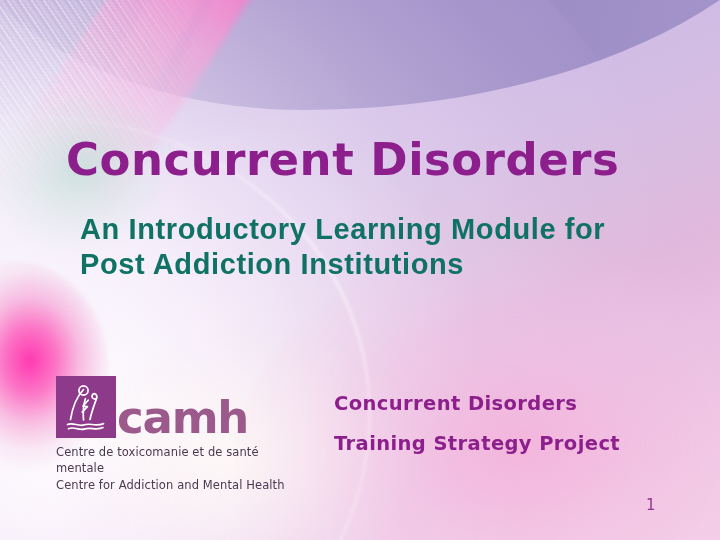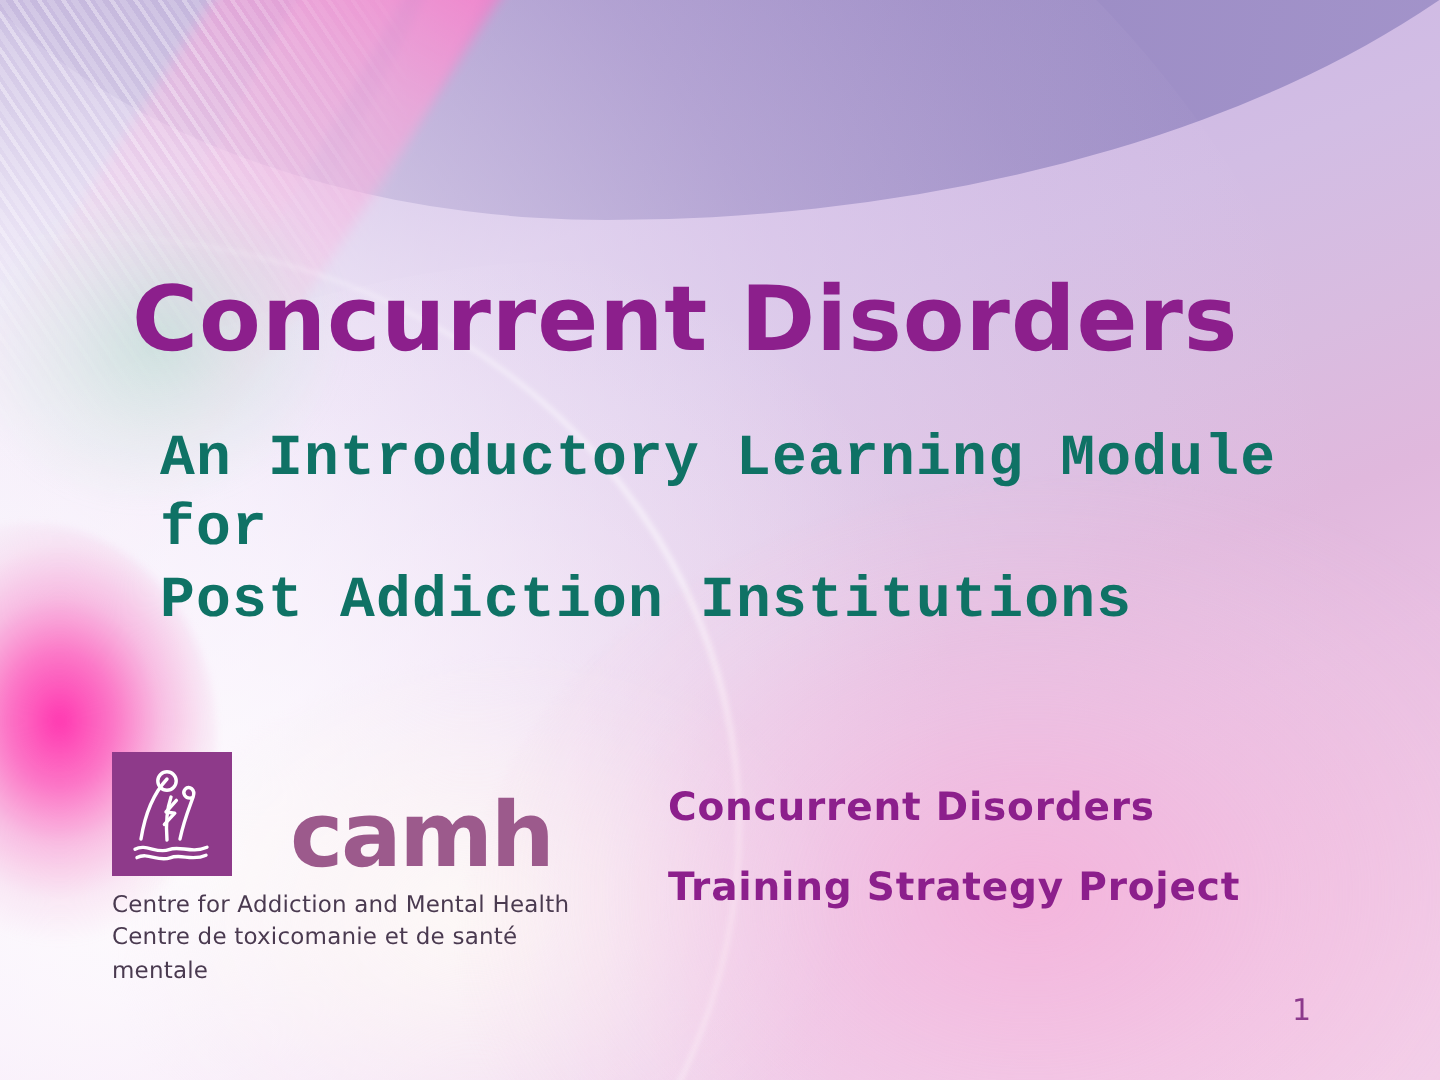--- a/index.html
+++ b/index.html
@@ -203,39 +203,38 @@
     letter-spacing: 0.5px;
     color: #8c1f8c;
     white-space: nowrap;
     line-height: 1.1;
   }
 
   #subtitle {
     position: absolute;
     left: 80px; top: 212px;
     width: 600px;
-    font-family: Liberation Mono, monospace;
+    font-family: Liberation Sans, sans-serif;
     font-size: 29px;
     font-weight: bold;
     letter-spacing: 0.6px;
     line-height: 1.22;
     color: #0f7265;
   }
 
   
   #logo-block {
     position: absolute;
     left: 56px; top: 374px;
     width: 232px;
   }
   #logo-row {
     display: flex;
     align-items: flex-end;
     height: 64px;
-    gap: 28px;
   }
   #logo-mark {
     width: 60px; height: 62px;
     background: #8e3a8a;
     flex: 0 0 auto;
   }
   #logo-mark svg { display: block; }
   #logo-word {
     font-family: "DejaVu Sans", sans-serif;
     font-size: 45px;
@@ -321,22 +320,22 @@
               <path d="M34 43.5 C36 34 39 27 40.6 22.4 C41.8 18.8 38.6 16.4 36.6 18.6 C34.9 20.5 36.6 23.4 39.6 23.0"></path>
 
               <path d="M11.5 48.6 C17 45.6 22.5 51.2 28.5 48.8 C34 46.6 39.5 51.0 47.5 47.6"></path>
               <path d="M12.5 52.8 C18 49.9 23 55.2 29 52.9 C34.6 50.7 40 54.8 47 51.6"></path>
             </g>
           </svg>
         </div>
         <div id="logo-word">camh</div>
       </div>
       <div id="logo-taglines">
+        <div>Centre de toxicomanie et de santé mentale</div>
         <div>Centre for Addiction and Mental Health</div>
-        <div>Centre de toxicomanie et de santé mentale</div>
       </div>
     </div>
 
     <div id="credit">
       <div class="credit-line">Concurrent Disorders</div>
       <div class="credit-line">Training Strategy Project</div>
     </div>
 
     <div id="page-number">1</div>
 

